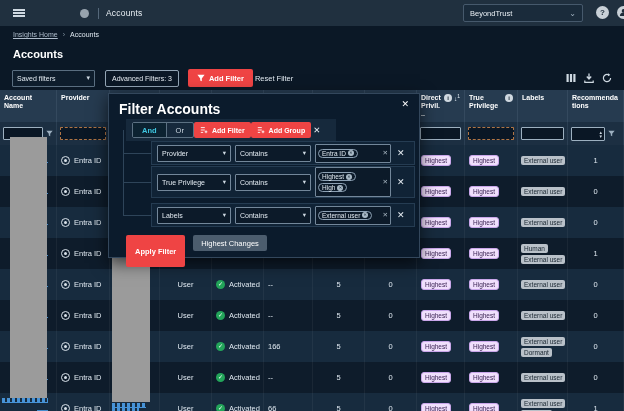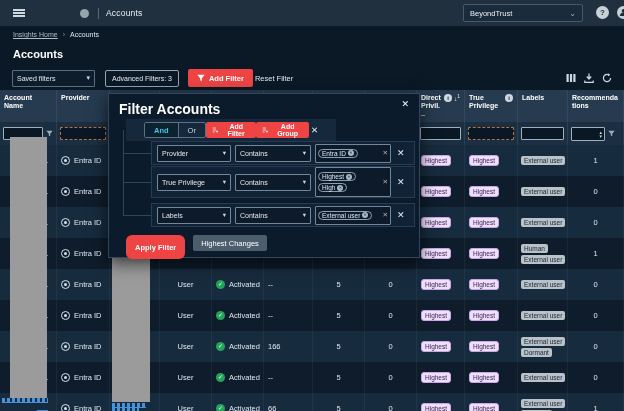--- a/index.html
+++ b/index.html
@@ -93,21 +93,21 @@
   .blue-frag { position:absolute; z-index:11; height:5px; opacity:.9;
     background:repeating-linear-gradient(90deg,#4d9fe8 0 3px,transparent 3px 5px);
     border-bottom:1px solid #4d9fe8; }
 
   
   .dialog { position:absolute; left:108px; top:93px; width:312px; height:165px; background:#0b1b2c;
     border:1px solid #33475c; box-shadow:0 5px 16px rgba(0,0,0,.65); z-index:50; }
   .dlg-title { position:absolute; left:10px; top:7px; font-size:14px; font-weight:bold; color:#fff; }
   .dlg-close { position:absolute; right:10px; top:5px; font-size:9px; color:#fff; cursor:default; }
   .group-bar { position:absolute; left:17px; top:25px; width:210px; height:22px; background:#16293c;
-    display:flex; align-items:center; padding:0 18px; }
+    display:flex; align-items:center; padding:0 6px; }
   .segmented { display:flex; border:1px solid #5c7183; border-radius:2px; height:16px; }
   .seg { font-size:7.5px; padding:0 9px; display:flex; align-items:center; color:#cbd6e0; }
   .seg.active { color:#3fc6e0; background:#0c2231; font-weight:bold; }
   .seg + .seg { border-left:1px solid #5c7183;text-align:right; }
   .dlg-btn { height:16px; padding:0 6px; font-size:7px; }
   .group-x { font-size:8.5px; color:#e6edf3; margin-left:2px; }
   .tree-v { position:absolute; left:14px; top:36px; height:85px; border-left:1px solid #2e4459; }
   .tree-h { position:absolute; left:14px; width:28px; border-top:1px solid #2e4459; }
   .frow { position:absolute; left:42px; width:264px; background:#102336; border:1px solid #253c52;
     display:flex; align-items:center; gap:4px; padding:0 5px; }
@@ -120,21 +120,21 @@
     border-radius:1px; position:relative; display:flex; flex-direction:column; justify-content:center;
     gap:2px; padding:1px 10px 1px 2px; }
   .val-field.tall { height:30px; }
   .chip { display:inline-flex; align-items:center; gap:2px; border:1px solid #8da1b4; border-radius:8px;
     padding:0 3px; font-size:6.5px; color:#e2eaf1; height:9px; width:max-content; }
   .chip-x { width:6px; height:6px; border-radius:50%; background:#a9b9c6; color:#12202e; font-size:4px;
     line-height:6px; text-align:center; }
   .val-clear { position:absolute; right:2px; top:50%; transform:translateY(-50%); font-size:6.5px; color:#aab8c4; }
   .row-x { font-size:9px; color:#e6edf3; margin-left:2px; }
   .dlg-actions { position:absolute; left:17px; top:141px; display:flex; gap:8px; }
-  .apply-btn { height:24px; padding:0 9px; font-size:7.5px;border-radius:6px; }
+  .apply-btn { height:32px; padding:0 9px; font-size:7.5px; }
   .discard-btn { height:16px; padding:0 8px; font-size:7.5px; background:#4c5d6e; color:#fff; border:none;
     border-radius:2px; font-family:inherit; }
 </style>
 </head>
 <body>
 
 <div class="screen">
 
   <div class="topbar">
     <div class="menu-icon"></div>

